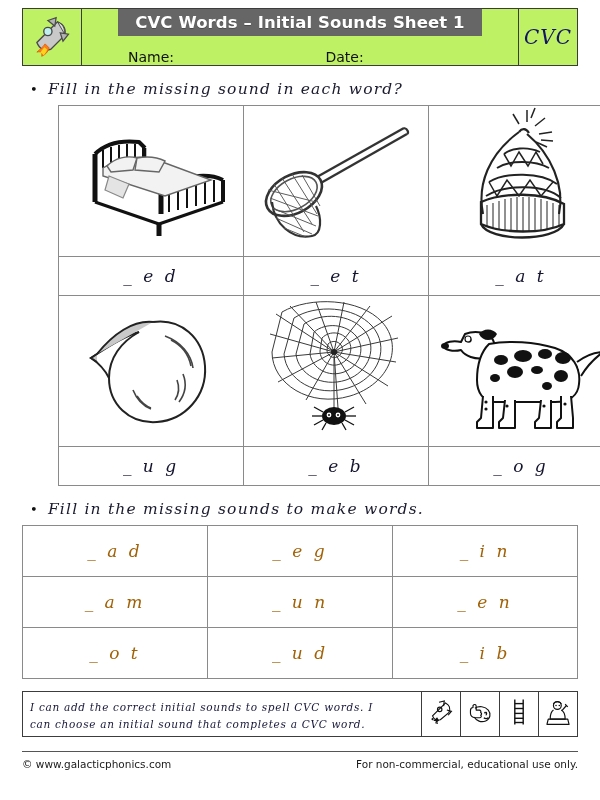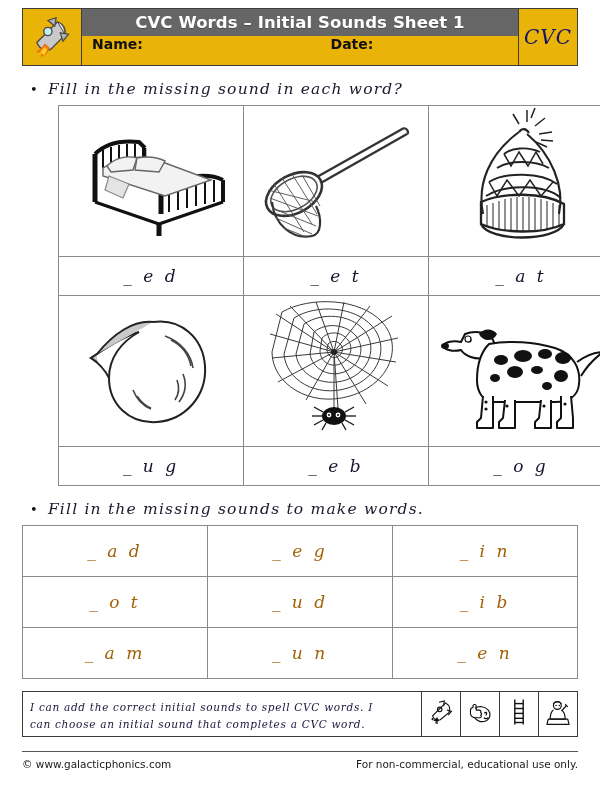--- a/index.html
+++ b/index.html
@@ -23,21 +23,22 @@
     padding: 0 22px;
   }
 
   
   .header {
     margin-top: 8px;
     display: flex;
     border: 1px solid #3c3c3c;
     height: 58px;
     box-sizing: border-box;
-    background: #eab308;
+    background: #bef264;
+    gap: 36px;
   }
   .header-logo-cell {
     width: 58px;
     border-right: 1px solid #3c3c3c;
     display: flex;
     align-items: center;
     justify-content: center;
     flex: 0 0 auto;
   }
   .header-mid {
@@ -54,22 +55,22 @@
     letter-spacing: 0.1px;
     height: 27px;
     display: flex;
     align-items: center;
     justify-content: center;
     text-shadow: 0 1px 0 rgba(0,0,0,.25);
   }
   .namedate {
     flex: 1 1 auto;
     display: flex;
-    align-items: flex-start;
-    font-weight: bold;
+    align-items: flex-end;
+    font-weight: normal;
     font-size: 14px;
     position: relative;
   }
   .namedate .name-label { margin-left: 10px; }
   .namedate .date-label { position: absolute; left: 57%; }
   .header-cvc-cell {
     width: 58px;
     flex: 0 0 auto;
     border-left: 1px solid #3c3c3c;
     display: flex;
@@ -465,28 +466,28 @@
   </div>
 
   <table class="words-table">
     <tbody>
       <tr>
         <td>_ a d</td>
         <td>_ e g</td>
         <td>_ i n</td>
       </tr>
       <tr>
+        <td>_ a m</td>
+        <td>_ u n</td>
+        <td>_ e n</td>
+      </tr>
+      <tr>
         <td>_ o t</td>
         <td>_ u d</td>
         <td>_ i b</td>
-      </tr>
-      <tr>
-        <td>_ a m</td>
-        <td>_ u n</td>
-        <td>_ e n</td>
       </tr>
     </tbody>
   </table>
 
   <div class="assess">
     <div class="assess-text">
       <div>
         <div>I can add the correct initial sounds to spell CVC words. I</div>
         <div>can choose an initial sound that completes a CVC word.</div>
       </div>

